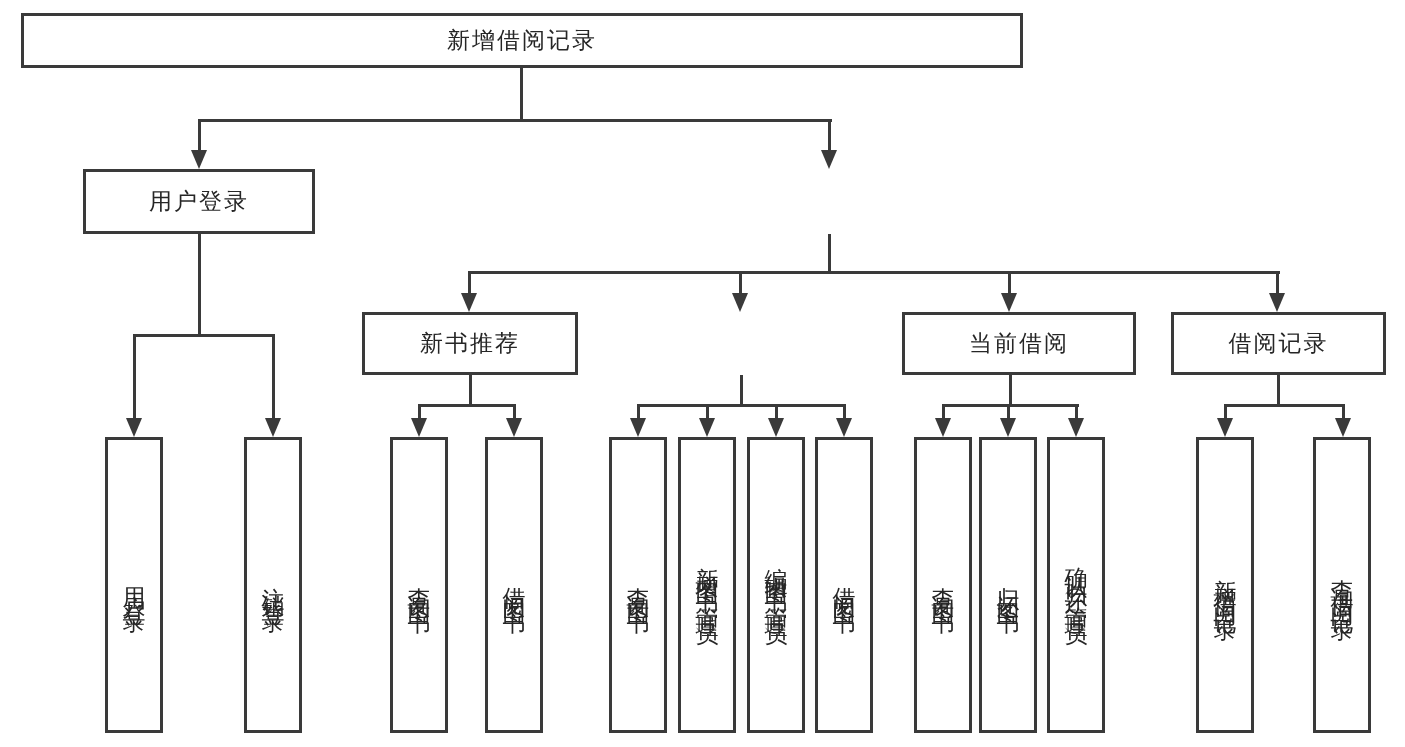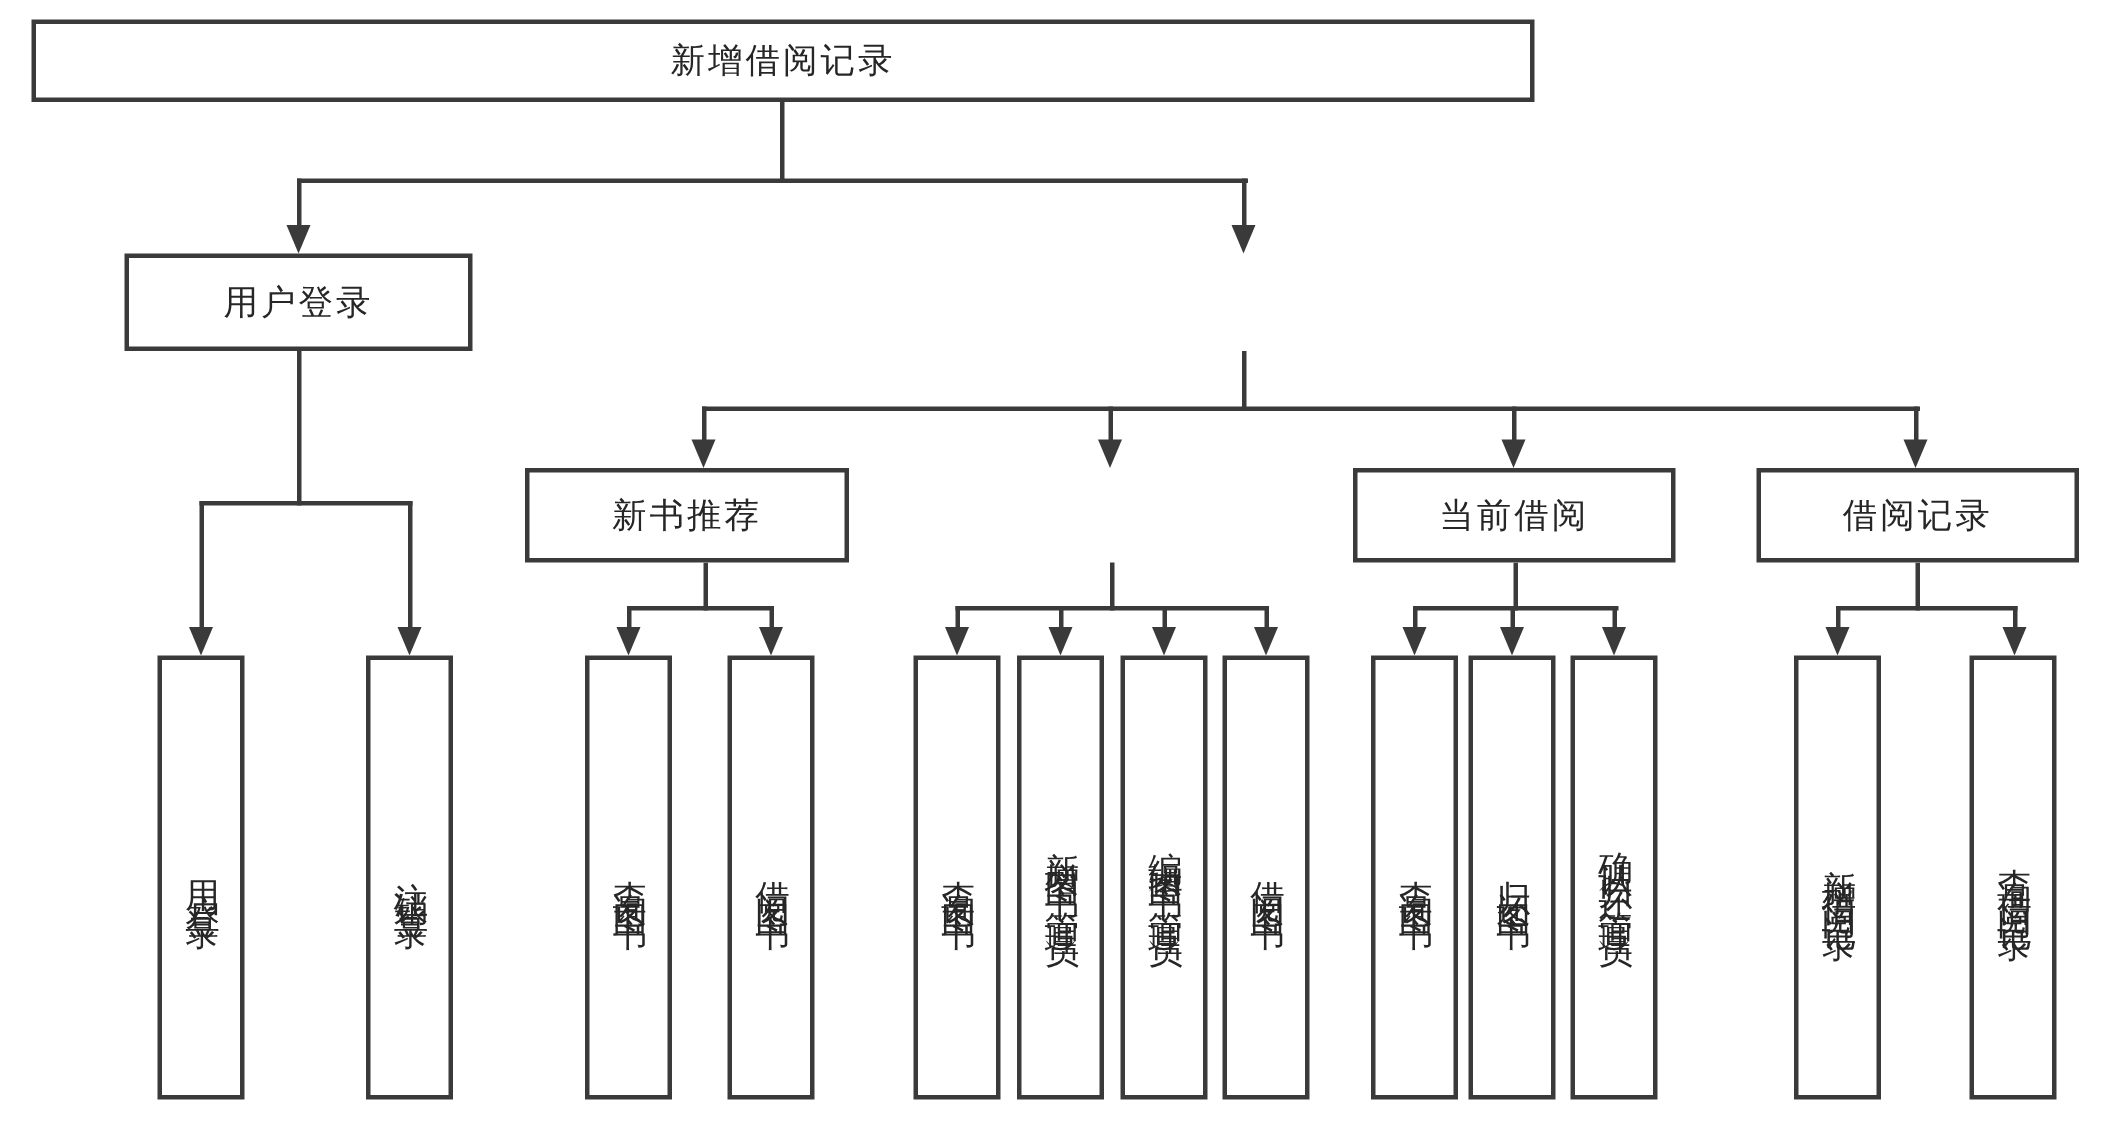--- a/index.html
+++ b/index.html
@@ -122,24 +122,24 @@
   <div class="arrow" style="left:1335px;top:418px"></div>
 
   <div class="box hbox" style="left:21px;top:13px;width:1002px;height:55px">
     <span>新增借阅记录</span>
   </div>
 
   <div class="box hbox" style="left:83px;top:169px;width:232px;height:65px">
     <span>用户登录</span>
   </div>
 
-  <div class="box hbox" style="left:350px;top:312px;width:216px;height:63px">
+  <div class="box hbox" style="left:362px;top:312px;width:216px;height:63px">
     <span>新书推荐</span>
   </div>
-  <div class="box hbox" style="left:902px;top:312px;width:215px;height:63px">
+  <div class="box hbox" style="left:902px;top:312px;width:234px;height:63px">
     <span>当前借阅</span>
   </div>
   <div class="box hbox" style="left:1171px;top:312px;width:215px;height:63px">
     <span>借阅记录</span>
   </div>
 
   <div class="box leaf" style="left:105px">
     <span class="vt">用户登录</span>
   </div>
   <div class="box leaf" style="left:244px">

